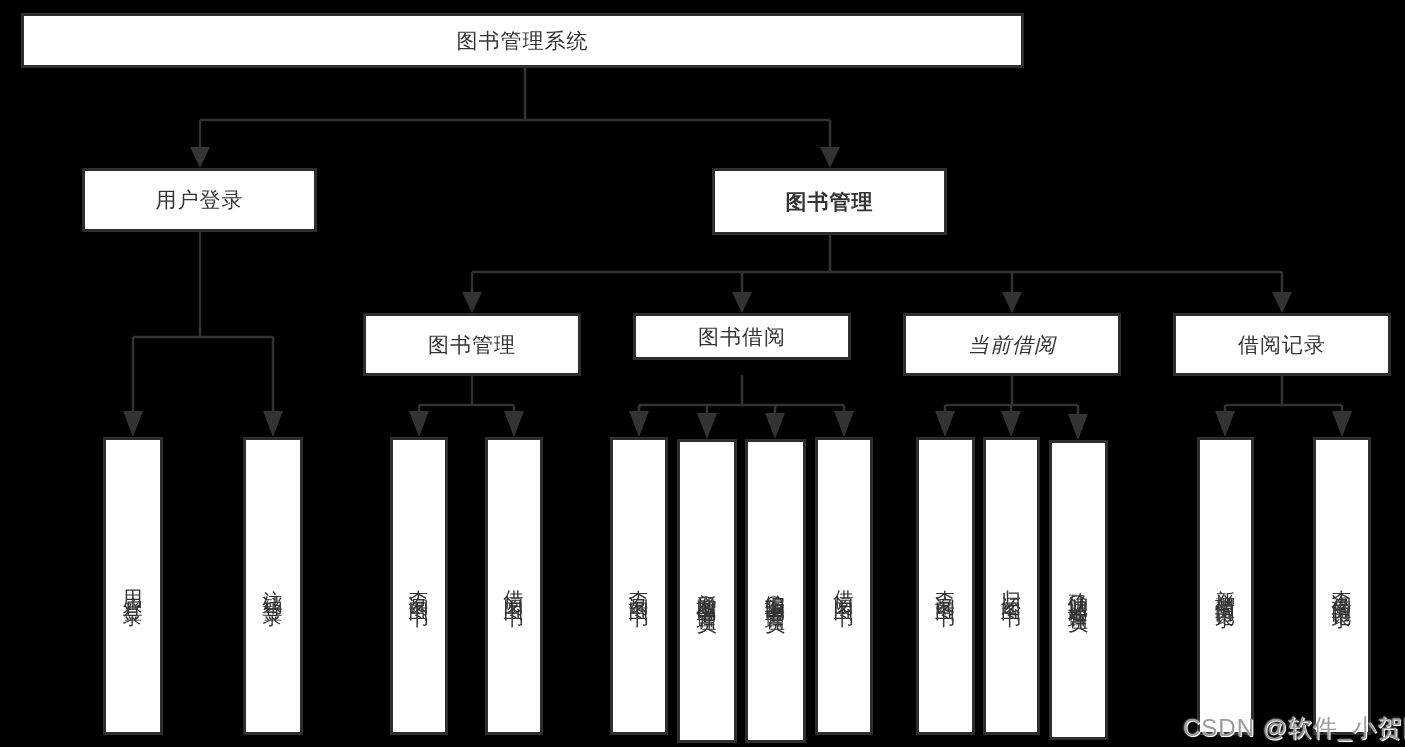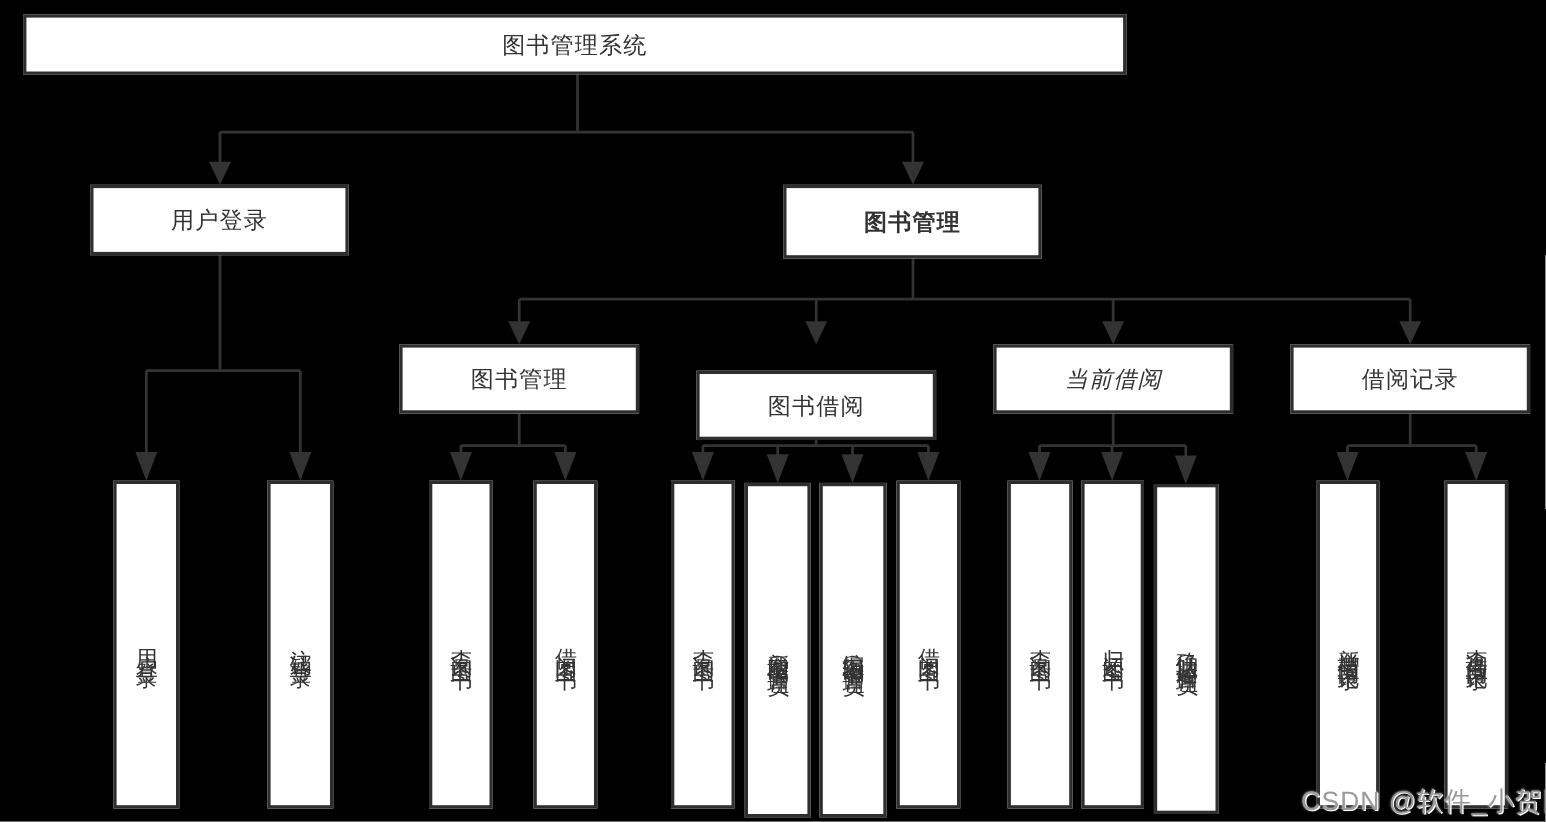--- a/index.html
+++ b/index.html
@@ -101,21 +101,21 @@
       <polygon points="1332,411 1352,411 1342,437"></polygon>
     </g>
   </svg>
 
   <div class="box h-box" style="left:21px; top:13px; width:1003px; height:55px;">图书管理系统</div>
 
   <div class="box h-box" style="left:82px; top:168px; width:235px; height:64px;">用户登录</div>
   <div class="box h-box" style="left:712px; top:168px; width:235px; height:67px;font-weight:bold;">图书管理</div>
 
   <div class="box h-box" style="left:363px; top:313px; width:218px; height:63px;">图书管理</div>
-  <div class="box h-box" style="left:633px; top:313px; width:218px; height:63px;margin-top:24px;">图书借阅</div>
+  <div class="box h-box" style="left:633px; top:313px; width:218px; height:47px;">图书借阅</div>
   <div class="box h-box" style="left:903px; top:313px; width:218px; height:63px;font-style:italic;">当前借阅</div>
   <div class="box h-box" style="left:1173px; top:313px; width:218px; height:63px;">借阅记录</div>
 
   <div class="box v-box" style="left:103px; top:437px; width:60px; height:298px;">用户登录</div>
   <div class="box v-box" style="left:243px; top:437px; width:60px; height:298px;">注销登录</div>
 
   <div class="box v-box" style="left:390px; top:437px; width:58px; height:298px;">查询图书</div>
   <div class="box v-box" style="left:485px; top:437px; width:58px; height:298px;">借阅图书</div>
 
   <div class="box v-box" style="left:610px; top:437px; width:58px; height:298px;">查询图书</div>

